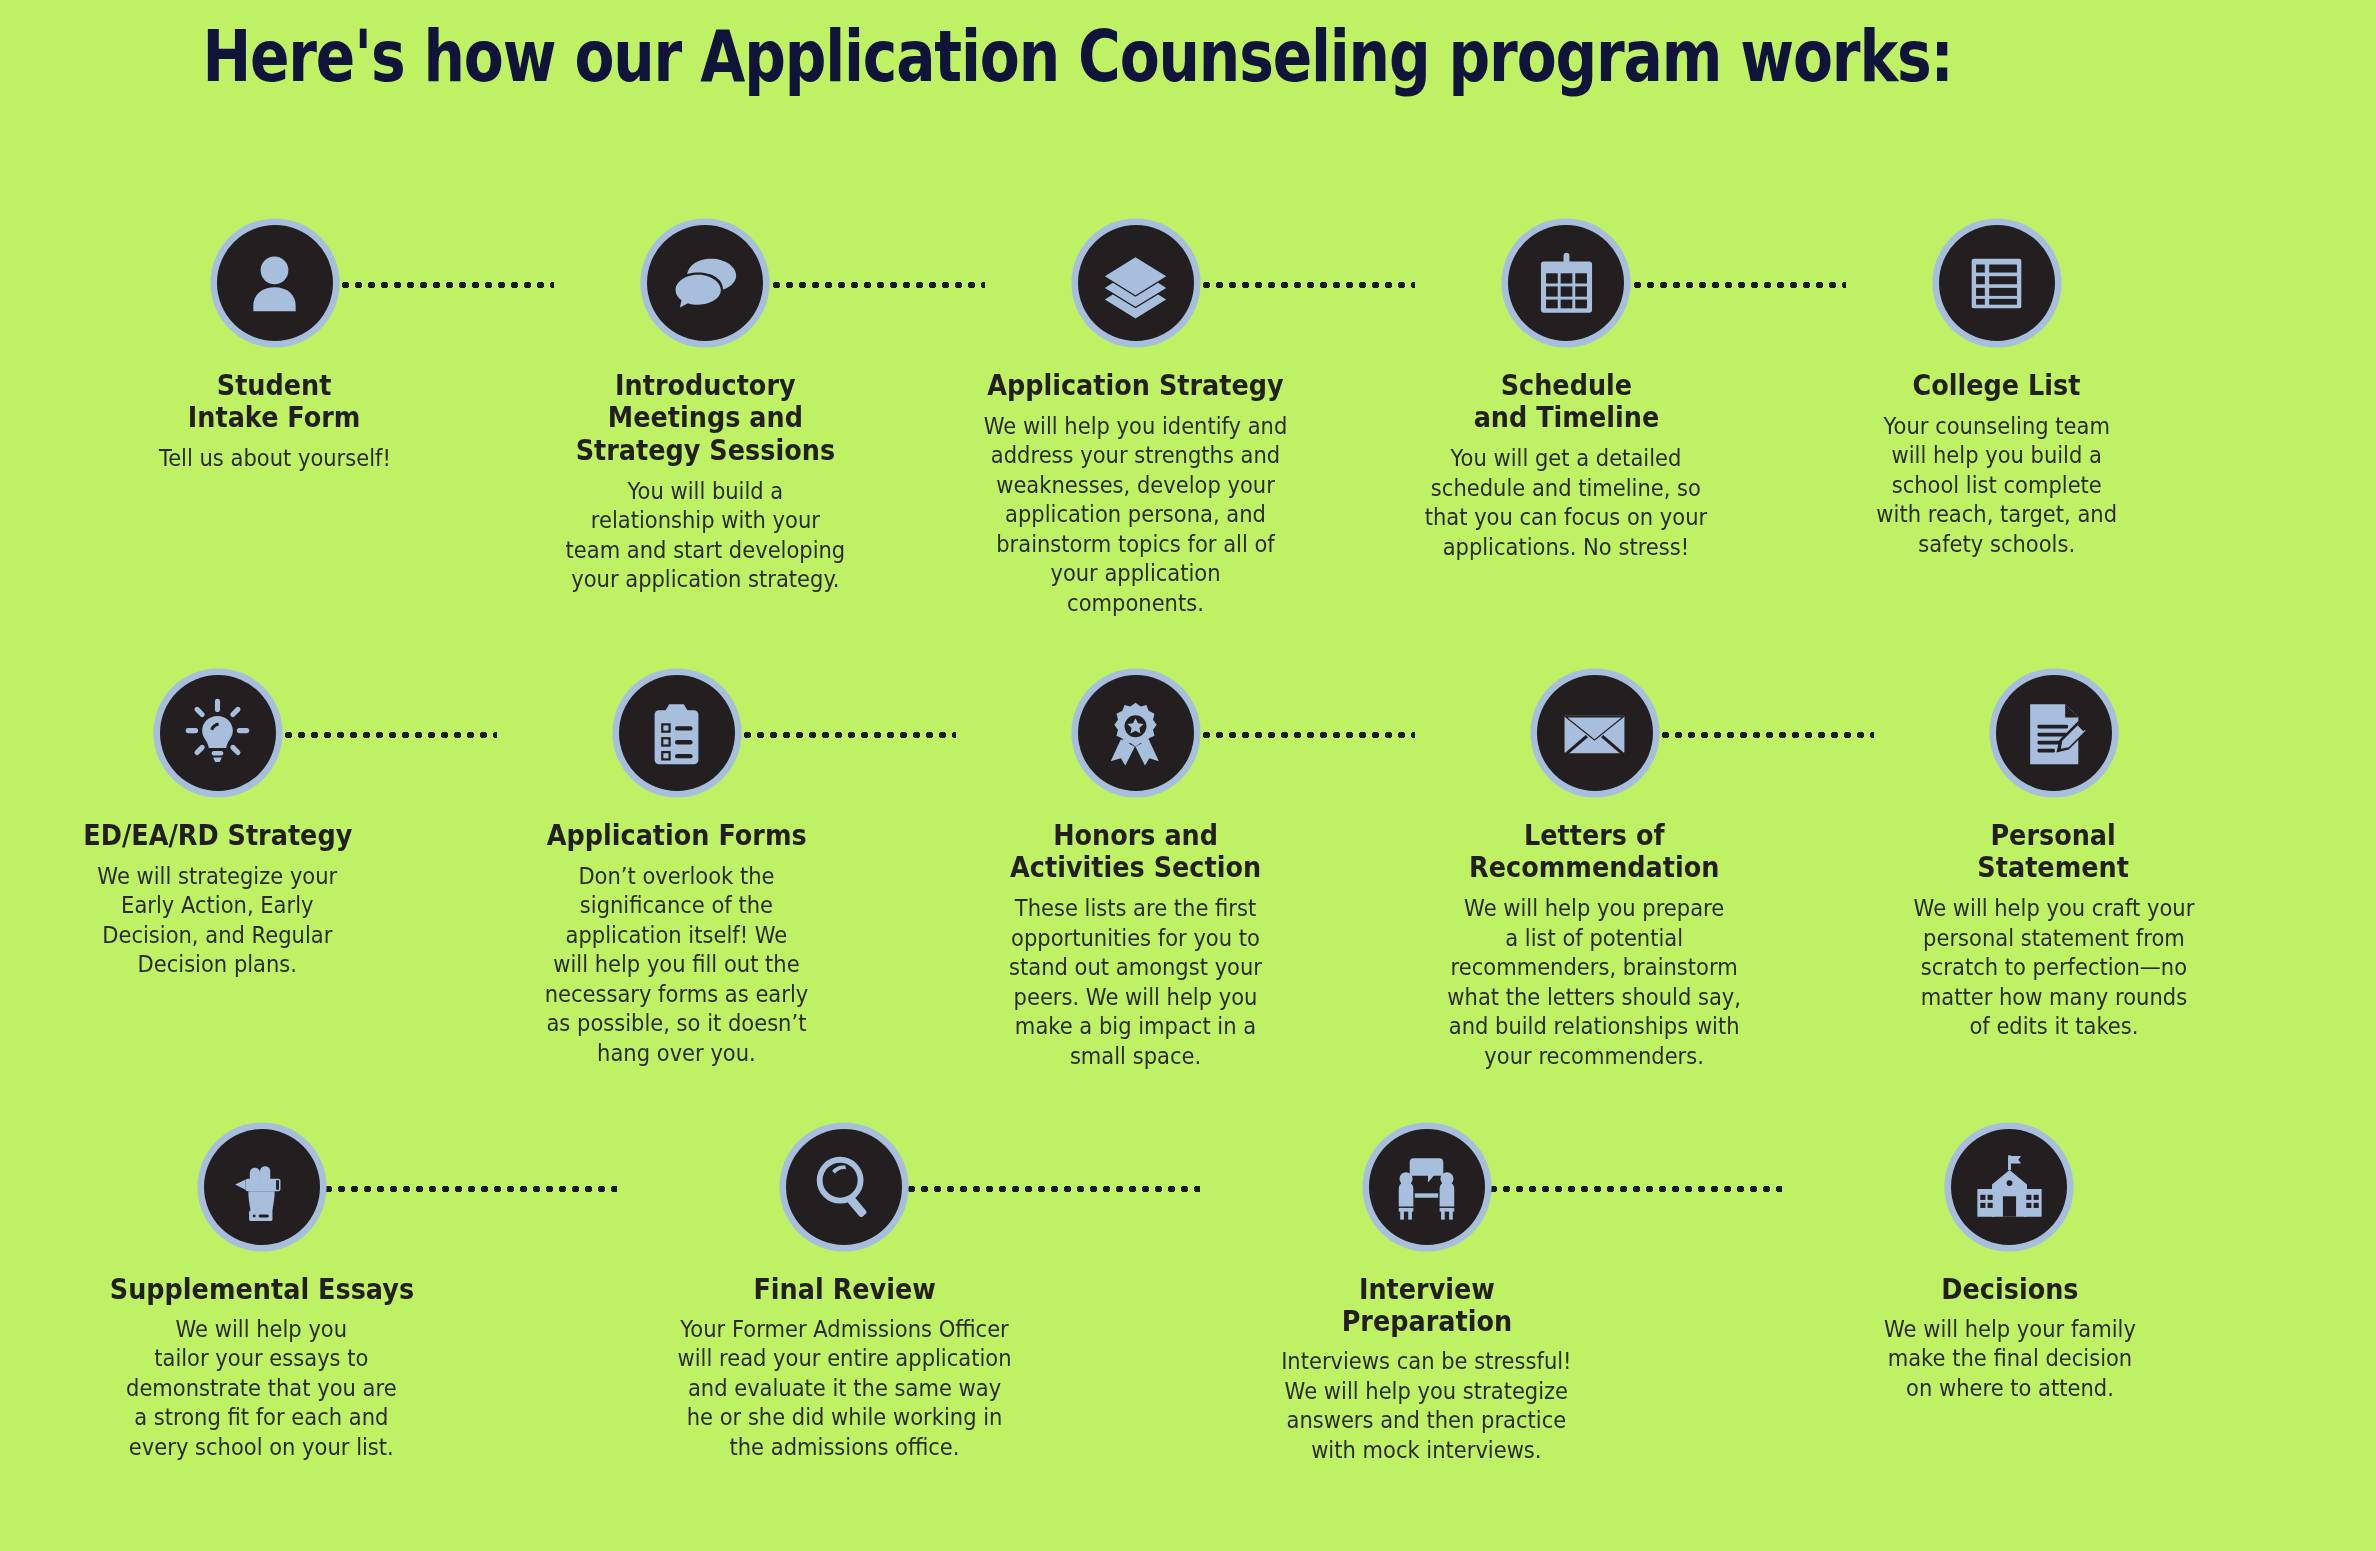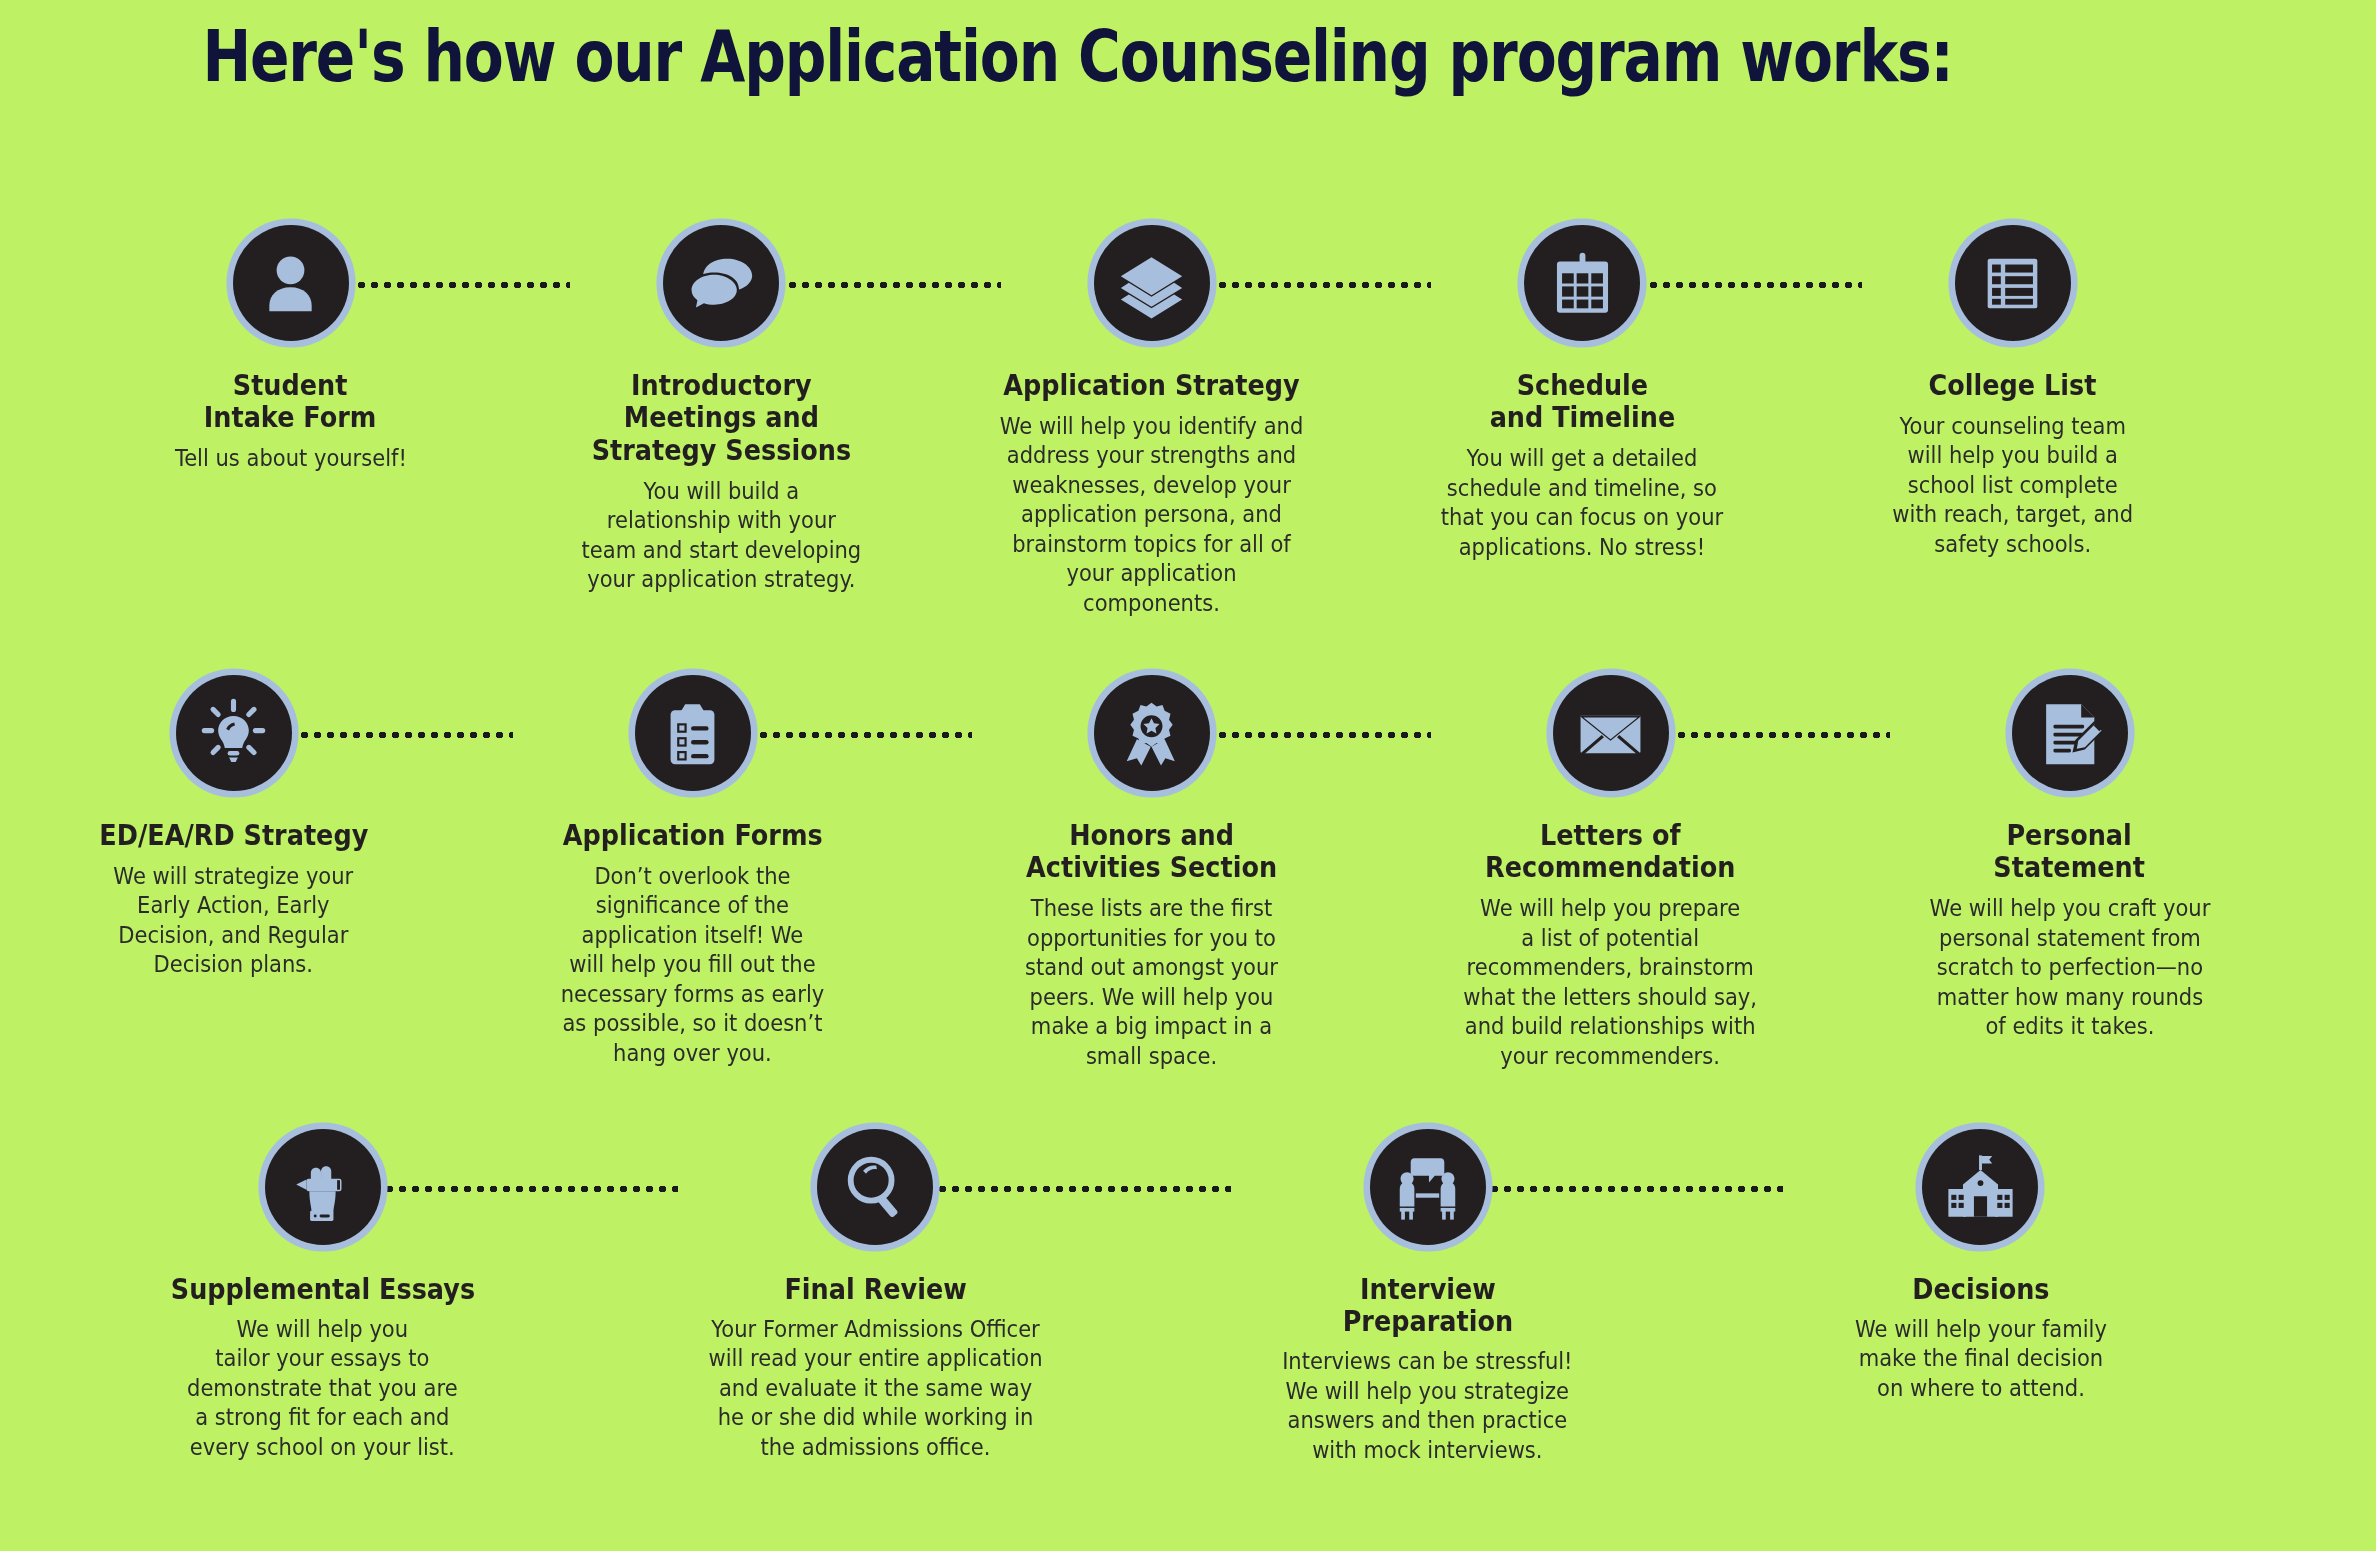--- a/index.html
+++ b/index.html
@@ -39,25 +39,24 @@
 
   
   .row {
     position: absolute;
     left: 0;
     width: 2271px;
     display: flex;
     flex-direction: row;
     align-items: flex-start;
     justify-content: space-between;
-    margin-left: 16px;
   }
   .row-1 { top: 225px;  padding: 0 105px; }
   .row-2 { top: 675px;  padding: 0 48px; }
-  .row-3 { top: 1129px; padding: 0 119px; }
+  .row-3 { top: 1129px; padding: 0 74px; }
 
   .step {
     position: relative;
     display: flex;
     flex-direction: column;
     align-items: center;
   }
 
   
   .row-1 .step, .row-2 .step { width: 339px; }

